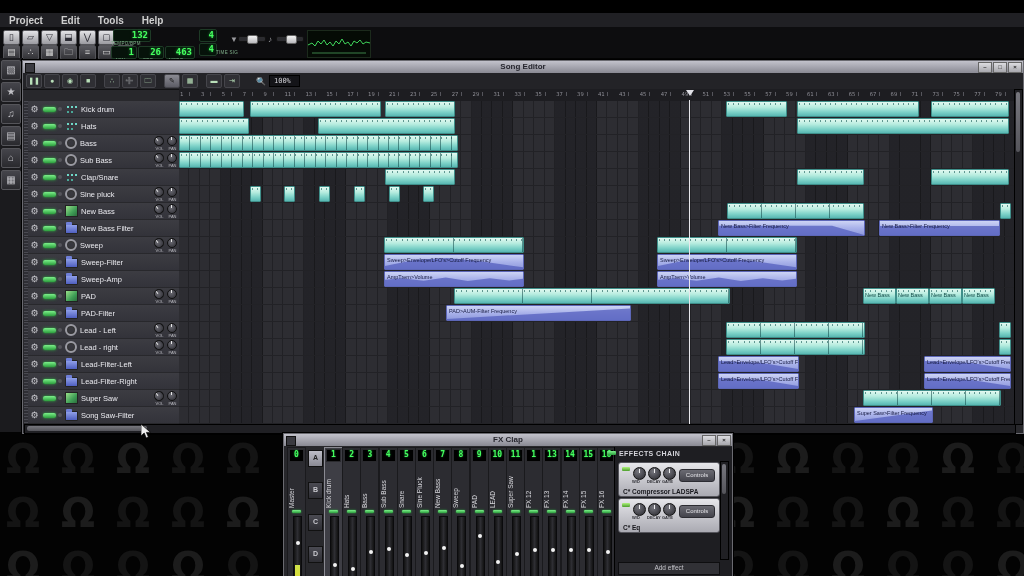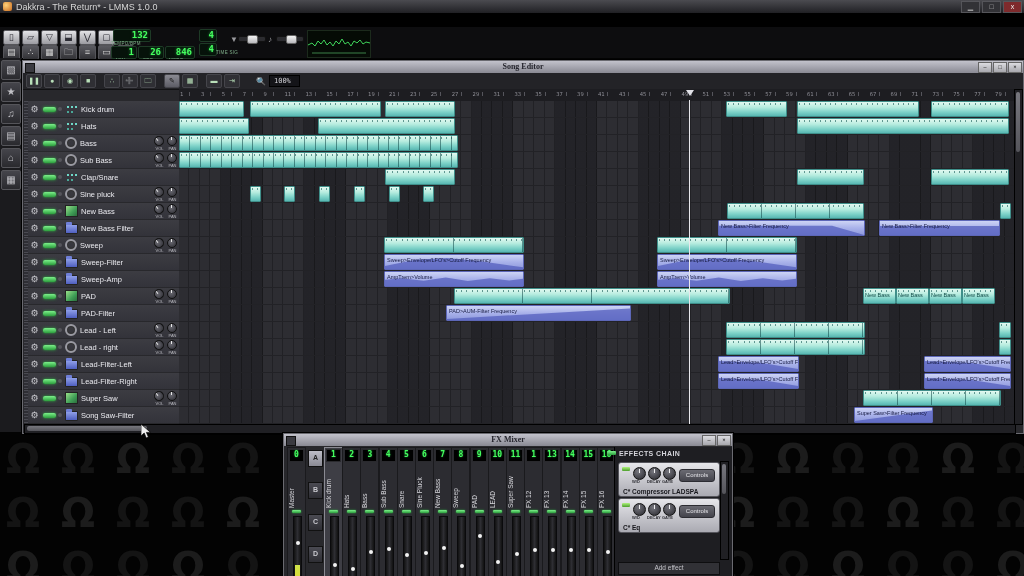--- a/index.html
+++ b/index.html
@@ -37,21 +37,21 @@
     border-radius:2px;border:1px solid #666;}
   .slicon{position:absolute;color:#9a9a9e;font-size:8px;}
   #scope{position:absolute;left:289px;top:29px;width:62px;height:26px;background:#050b05;border:1px solid #1c2a1c;}
   
   #toolbox{left:0;top:58px;width:22px;height:374px;background:#1b1b1e;border-right:1px solid #000;}
   .tool{width:18px;height:18px;margin:2px auto;background:linear-gradient(#45454b,#2a2a2e);
     border:1px solid #55555a;border-radius:2px;color:#c3c3c8;font-size:10px;line-height:17px;text-align:center;}
   
   .window{position:absolute;background:#28282c;border:1px solid #6a6a70;box-shadow:0 0 0 1px #000;}
   .wtitle{position:absolute;left:0;top:0;right:0;height:12px;background:linear-gradient(#c2c2cb,#898993);
-    font-size:8px;font-weight:bold;color:#26262e;text-align:center;line-height:12px;font-family:Liberation Serif, serif;}
+    font-size:8px;font-weight:bold;color:#26262e;text-align:center;line-height:12px;}
   .wtitle .wicon{position:absolute;left:2px;top:2px;width:8px;height:8px;background:#3a3a40;border:1px solid #111;}
   .wtitle .wbns{position:absolute;right:1px;top:1px;display:flex;gap:1px;}
   .wtitle .wb{width:12px;height:9px;background:linear-gradient(#dcdce0,#a7a7ad);border:1px solid #666;
     font-size:6px;line-height:8px;text-align:center;color:#222;}
   
   #se-toolbar{position:absolute;left:0;top:12px;right:0;height:16px;background:#232327;border-bottom:1px solid #121214;display:flex;align-items:center;gap:2px;padding-left:3px;}
   .sebtn{width:14px;height:12px;background:#2f2f34;border:1px solid #45454b;border-radius:2px;
     color:#b9e0b9;font-size:7px;line-height:11px;text-align:center;}
   .sebtn.pressed{background:linear-gradient(#8a8a92,#5d5d66);color:#111;}
   .sebtn.gap{margin-left:6px;}
@@ -335,30 +335,27 @@
       <span style="left: 611px; top: 488px; color: rgb(20, 20, 20);">Ω</span>
       <span style="left: 666px; top: 488px; color: rgb(28, 28, 28);">Ω</span>
       <span style="left: 721px; top: 488px; color: rgb(20, 20, 20);">Ω</span>
       <span style="left: 776px; top: 488px; color: rgb(20, 20, 20);">Ω</span>
       <span style="left: 831px; top: 488px; color: rgb(28, 28, 28);">Ω</span>
       <span style="left: 886px; top: 488px; color: rgb(20, 20, 20);">Ω</span>
       <span style="left: 941px; top: 488px; color: rgb(20, 20, 20);">Ω</span>
       <span style="left: 996px; top: 488px; color: rgb(28, 28, 28);">Ω</span>
     </div>
 
-<div class="abs" id="titlebar">
-  <span class="appicon"></span>
-  <span>Dakkra - The Return* - LMMS 1.0.0</span>
-  <span class="winbtns">
-    <span class="winbtn">▁</span>
-    <span class="winbtn">□</span>
-    <span class="winbtn close">x</span>
-  </span>
-</div>
-
+
+<div class="abs" id="menubar">
+      <span class="mi">Project</span>
+      <span class="mi">Edit</span>
+      <span class="mi">Tools</span>
+      <span class="mi">Help</span>
+    </div>
 
 <div class="abs" id="toolbar">
   <div class="tbrow" id="tbrow1" style="left:3px;top:3px;">
         <span class="tbtn">▯</span>
         <span class="tbtn">▱</span>
         <span class="tbtn">▽</span>
         <span class="tbtn">⬓</span>
         <span class="tbtn">⋁</span>
         <span class="tbtn">▢</span>
       </div>
@@ -370,21 +367,21 @@
         <span class="tbtn dark">≡</span>
         <span class="tbtn dark">▭</span>
         <span class="tbtn dark">✳</span>
       </div>
 
   <div class="lcdpanel" style="left:113px;top:2px;width:34px;height:11px;font-size:9px;line-height:11px;padding-right:2px;">132</div>
   <div class="lcdlabel" style="left:111px;top:14px;">TEMPO/BPM</div>
 
   <div class="lcdpanel" style="left:111px;top:19px;width:22px;height:11px;font-size:9px;line-height:11px;padding-right:2px;">1</div>
   <div class="lcdpanel" style="left:138px;top:19px;width:22px;height:11px;font-size:9px;line-height:11px;padding-right:2px;">26</div>
-  <div class="lcdpanel" style="left:165px;top:19px;width:26px;height:11px;font-size:9px;line-height:11px;padding-right:2px;">846</div>
+  <div class="lcdpanel" style="left:165px;top:19px;width:26px;height:11px;font-size:9px;line-height:11px;padding-right:2px;">463</div>
   <div class="lcdlabel" style="left:116px;top:31px;">MIN</div>
   <div class="lcdlabel" style="left:143px;top:31px;">SEC</div>
   <div class="lcdlabel" style="left:169px;top:31px;">MSEC</div>
 
   <div class="lcdpanel" style="left:199px;top:2px;width:14px;height:11px;font-size:9px;line-height:11px;padding-right:2px;">4</div>
   <div class="lcdpanel" style="left:199px;top:16px;width:14px;height:11px;font-size:9px;line-height:11px;padding-right:2px;">4</div>
   <div class="lcdlabel" style="left:216px;top:23px;">TIME SIG</div>
 
   <span class="slicon" style="left:230px;top:8px;">▼</span>
   <div class="hslider" style="left:238px;top:9px;width:26px;">
@@ -954,21 +951,21 @@
         <i style="left:2px;width:120px;"></i>
       </div>
   <div class="scrollv" style="left:991px;top:28px;height:334px;">
         <i style="top:2px;height:60px;"></i>
       </div>
 </div>
 
 <div class="window" id="fxmixer" style="left:283px;top:433px;width:448px;height:143px;">
   <div class="wtitle">
     <span class="wicon"></span>
-    <span>FX Mixer</span>
+    <span>FX Clap</span>
     <span class="wbns">
       <span class="wb">–</span>
       <span class="wb">×</span>
     </span>
   </div>
   <div id="mixbody">
         <div class="chan" style="left: 3px;">
           <div class="clcd">0</div>
           <div class="vname">Master</div>
           <div class="cled"></div>

